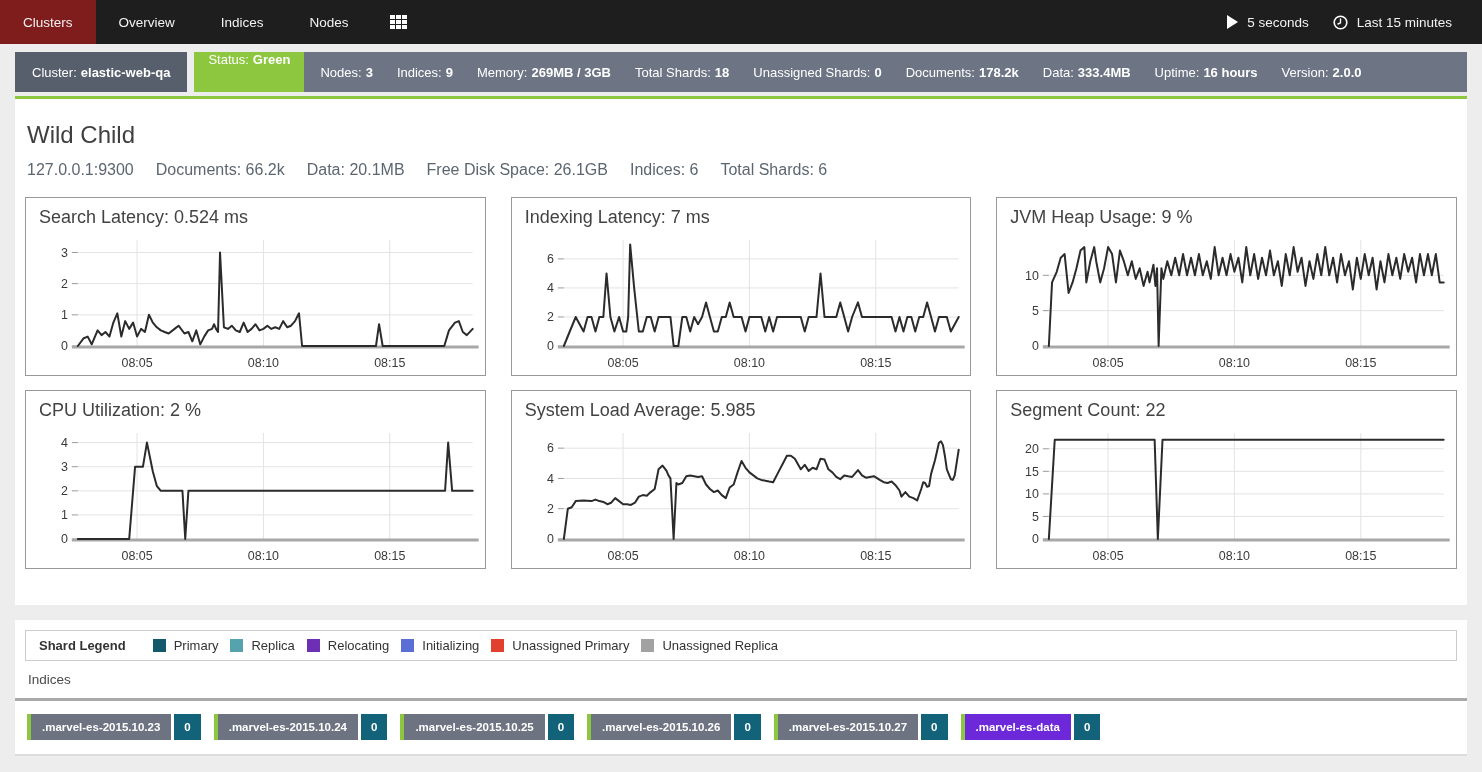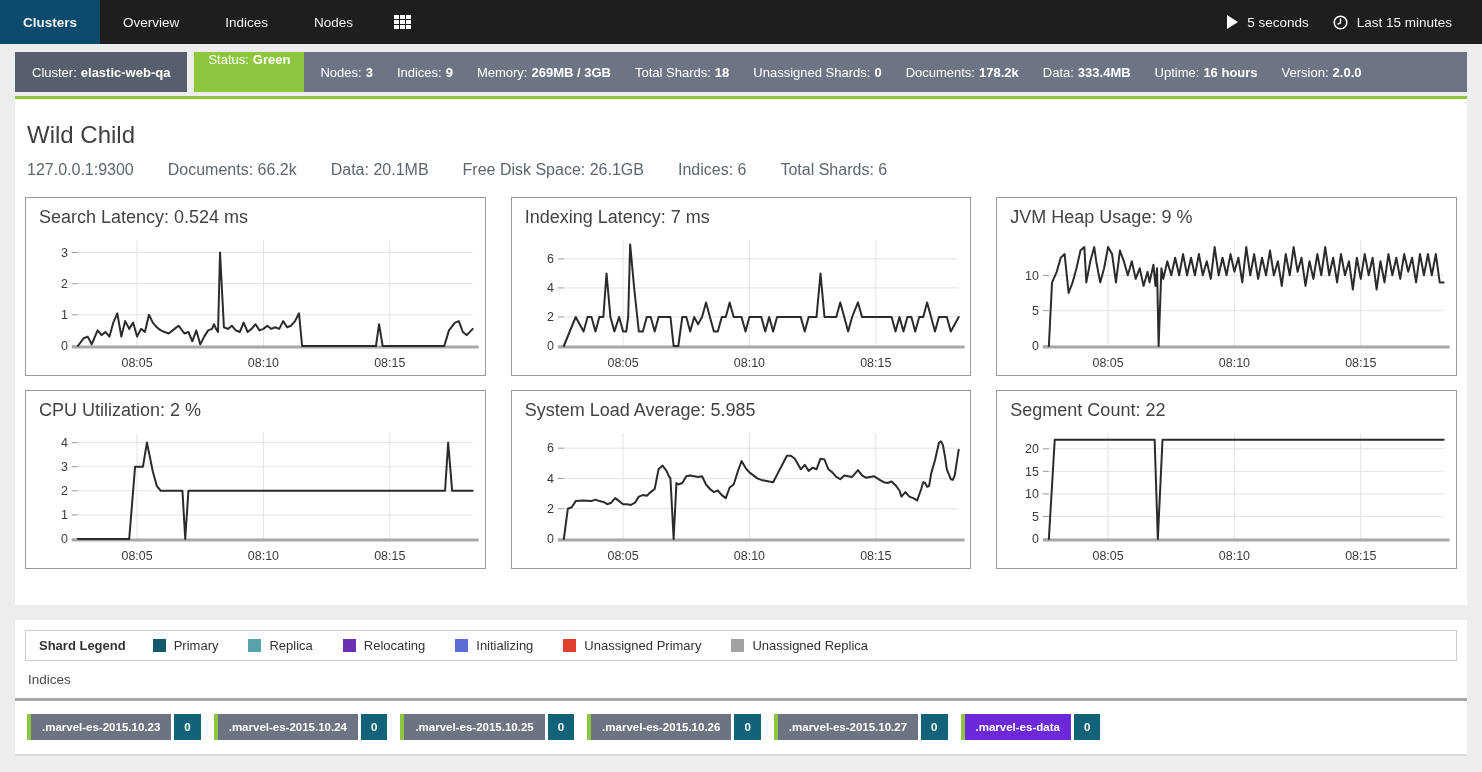--- a/index.html
+++ b/index.html
@@ -6,39 +6,39 @@
   html,body { margin:0; padding:0; }
   body {
     width:1482px; height:772px; overflow:hidden;
     background:#ededee;
     font-family:"Liberation Sans", sans-serif;
     -webkit-font-smoothing:antialiased;
   }
   
   .nav { height:44px; background:#1e1e1e; display:flex; align-items:stretch; color:#f2f2f2; }
   .nav-tab { padding:0 23px; display:flex; align-items:center; font-size:13.5px; cursor:pointer; }
-  .nav-tab.active { background:#0c4a6e;font-weight:bold; }
+  .nav-tab.active { background:#7f1d1d; }
   .nav-grid-btn { padding:0 18px; display:flex; align-items:center; cursor:pointer; }
   .grid-icon { display:grid; grid-template-columns:repeat(3,5px); grid-auto-rows:4px; gap:1px; }
   .grid-icon span { background:#fff; }
   .nav-right { margin-left:auto; display:flex; align-items:center; padding-right:18px; font-size:13.5px; }
   .nav-right .ctrl { display:flex; align-items:center; gap:9px; padding:0 12px; cursor:pointer; }
   .play-icon { width:0; height:0; border-left:11px solid #fff; border-top:7px solid transparent; border-bottom:7px solid transparent; }
   .clock-icon svg { display:block; }
   
   .cluster-bar { margin:8px 15px 4px; display:flex; height:40px; font-size:13px; color:#fff; }
   .cluster-name-box { background:#575f6c; display:flex; align-items:center; padding:0 17px; margin-right:7px; white-space:nowrap; }
   .cluster-stats { flex:1; background:#6d7585; display:flex; align-items:center; overflow:hidden; }
   .status-seg { align-self:stretch; display:flex; padding:0 14px; margin-right:4px; white-space:nowrap; }
   .stat-item { padding:0 12px; white-space:nowrap; }
   .lv b { padding-left:4px; }
   
   .main-panel { margin:0 15px; background:#fff; border-top:3px solid #8dc63f; padding:18px 10px 36px; }
   .node-title { font-size:24px; color:#3f3f3f; margin:4px 0 12px 2px; }
-  .node-stats { display:flex; gap:34px; font-size:16px; color:#5c6670; margin:0 0 18px 2px; }
+  .node-stats { display:flex; gap:22px; font-size:16px; color:#5c6670; margin:0 0 18px 2px; }
   .charts-grid { display:grid; grid-template-columns:repeat(3,1fr); gap:14px 25px; }
   .chart-panel { border:1px solid #999; height:179px; background:#fff; overflow:hidden; }
   .chart-title { font-size:18px; color:#434343; padding:9px 0 0 13px; }
   svg.plot { display:block; width:100%; height:148px; margin-top:2px; }
   svg.plot text { font-family:"Liberation Sans", sans-serif; }
   
   .bottom-panel { margin:15px 15px 0; background:#fff; border-bottom:2px solid #dcdcdc; padding-top:10px; }
   .legend-box { margin:0 10px; border:1px solid #ccc; display:flex; align-items:center; gap:27px; padding:7px 13px; font-size:13px; color:#333; }
   .legend-title { font-weight:bold; }
   .legend-item { display:flex; align-items:center; gap:8px; }
@@ -272,21 +272,21 @@
           <line x1="46" y1="117" x2="454" y2="117" stroke="#a8a8a8" stroke-width="3"></line>
           <polyline points="52.0,116.0 57.9,16.8 158.1,16.8 161.3,116.0 166.0,16.8 448.0,16.8" fill="none" stroke="#2b2b2b" stroke-width="2" stroke-linejoin="round" stroke-linecap="round"></polyline>
         </svg>
       </div>
     </div>
 </div>
 
 <div class="bottom-panel">
   <div class="legend-box">
     <span class="legend-title">Shard Legend</span>
-    <span id="legend-items" style="display:flex;align-items:center;gap:30px;">
+    <span id="legend-items" style="display:flex;align-items:center;gap:12px;">
         <span class="legend-item">
           <span class="legend-swatch" style="background: rgb(20, 89, 107);"></span>
           <span>Primary</span>
         </span>
         <span class="legend-item">
           <span class="legend-swatch" style="background: rgb(87, 163, 173);"></span>
           <span>Replica</span>
         </span>
         <span class="legend-item">
           <span class="legend-swatch" style="background: rgb(109, 48, 181);"></span>

